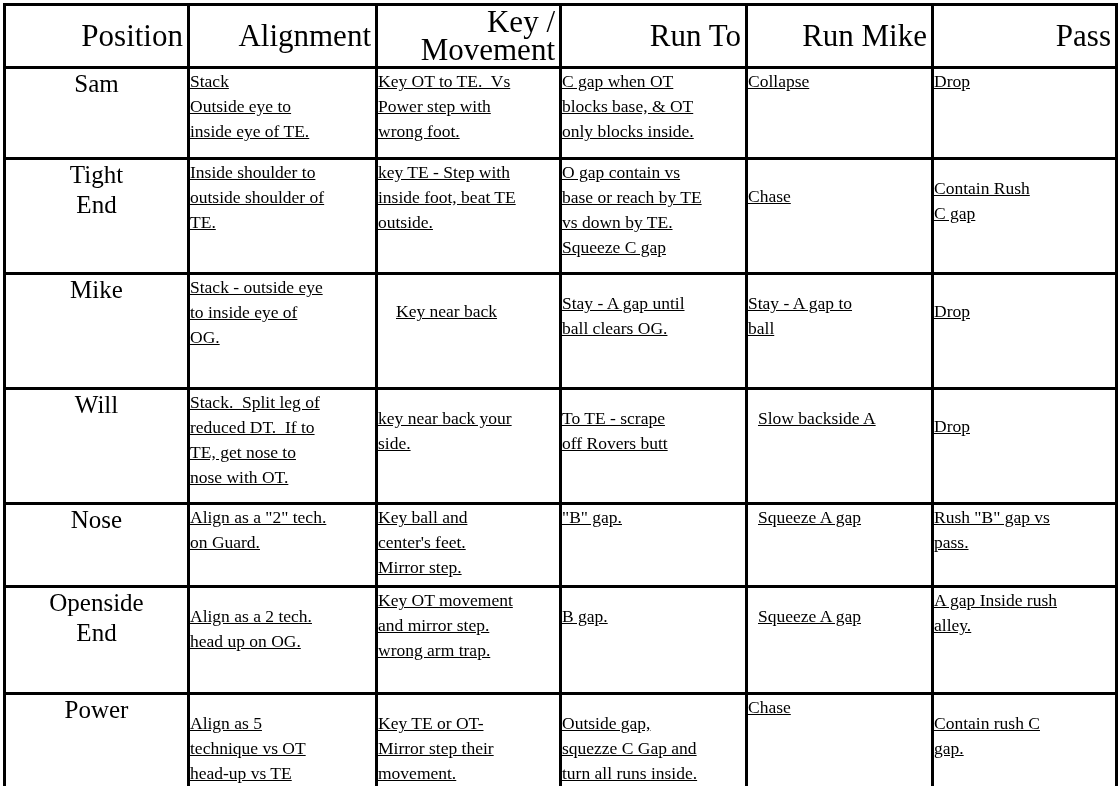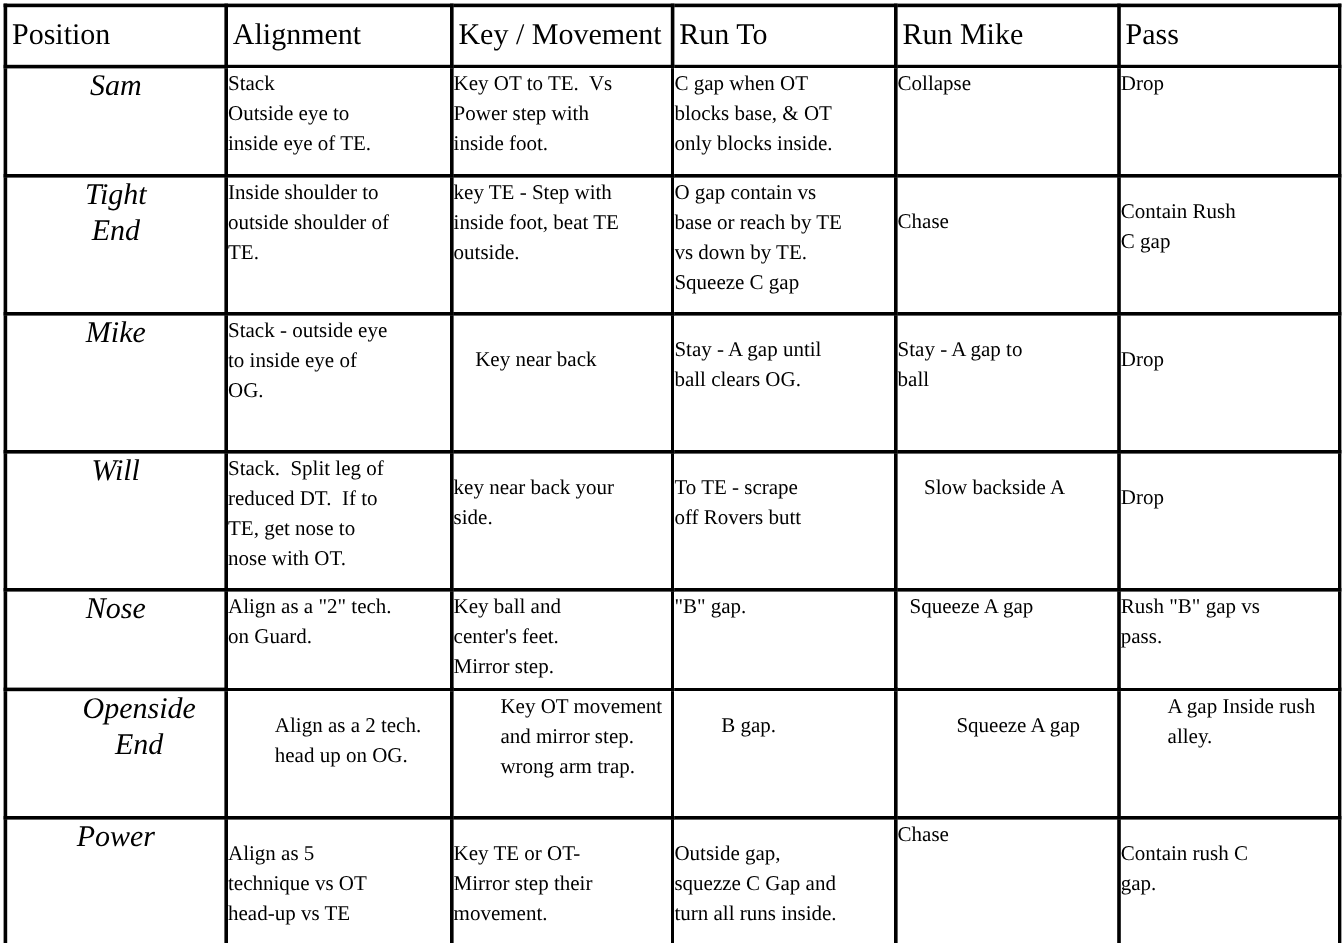--- a/index.html
+++ b/index.html
@@ -44,65 +44,65 @@
   col.c-position { width: 184px; }
   col.c-align    { width: 188px; }
   col.c-key      { width: 184px; }
   col.c-runto    { width: 186px; }
   col.c-runaway  { width: 186px; }
   col.c-pass     { width: 184px; }
 
   
   tr.header-row th {
     height: 44px;
-    text-align: left;
+    text-align: right;
     vertical-align: middle;
     font-weight: normal;
-    font-size: 25px;
+    font-size: 31px;
     line-height: 28px;
     padding: 2px 4px;
   }
   th.h-key { font-size: 22px; margin-top: 39px; }
 
   
   td.position-cell {
     text-align: center;
     vertical-align: middle;
     font-size: 25px;
     line-height: 30px;
     padding: 2px 4px;
-    font-style: italic;
   }
   td.position-cell .pos-label { display: block; }
 
   
   td.detail-cell {
     font-size: 17.5px;
     line-height: 25px;
     padding: 7px 0 0 8px;
     white-space: pre-line;
     position: relative;
   }
   td.detail-cell .cell-text {
     display: block;
     width: 186px;
     white-space: pre;
+    text-decoration: underline;
   }
 
   
   td.detail-cell.mid { padding-top: 16px; margin-top: 44px; }
   td.detail-cell.mid2 { padding-top: 24px; }
 
   
   tr.r-sam    td { height: 88px; }
   tr.r-te     td { height: 88px; }
   tr.r-mike   td { height: 88px; }
   tr.r-will   td { height: 88px; }
   tr.r-nose   td { height: 80px; margin-top: 37px; }
-  tr.r-ose    td { height: 88px; padding-left: 39px; }
+  tr.r-ose    td { height: 88px; }
   tr.r-rover  td { height: 88px; }
 </style>
 </head>
 <body>
 
 <div class="sheet">
 
   <table class="playbook">
     <colgroup>
       <col class="c-position">
@@ -128,21 +128,21 @@
 
       <tr class="r-sam">
         <td class="position-cell">
             <span class="pos-label">Sam</span>
           </td>
         <td class="detail-cell"><span class="cell-text">Stack
 Outside eye to
 inside eye of TE.</span></td>
         <td class="detail-cell"><span class="cell-text">Key OT to TE.  Vs
 Power step with
-inside foot.</span></td>
+wrong foot.</span></td>
         <td class="detail-cell"><span class="cell-text">C gap when OT
 blocks base, &amp; OT
 only blocks inside.</span></td>
         <td class="detail-cell"><span class="cell-text">Collapse</span></td>
         <td class="detail-cell"><span class="cell-text">Drop</span></td>
       </tr>
 
       <tr class="r-te">
         <td class="position-cell">
             <span class="pos-label" style="white-space:pre-line">Tight
@@ -183,21 +183,21 @@
             <span class="pos-label">Will</span>
           </td>
         <td class="detail-cell"><span class="cell-text">Stack.  Split leg of
 reduced DT.  If to
 TE, get nose to
 nose with OT.</span></td>
         <td class="detail-cell mid"><span class="cell-text">key near back your
 side.</span></td>
         <td class="detail-cell mid"><span class="cell-text">To TE - scrape
 off Rovers butt</span></td>
-        <td class="detail-cell mid"><span class="cell-text" style="padding-left:22px">Slow backside A</span></td>
+        <td class="detail-cell mid"><span class="cell-text" style="padding-left:10px">Slow backside A</span></td>
         <td class="detail-cell mid2"><span class="cell-text">Drop</span></td>
       </tr>
 
       <tr class="r-nose">
         <td class="position-cell">
             <span class="pos-label">Nose</span>
           </td>
         <td class="detail-cell"><span class="cell-text">Align as a "2" tech.
 on Guard.</span></td>
         <td class="detail-cell"><span class="cell-text">Key ball and

